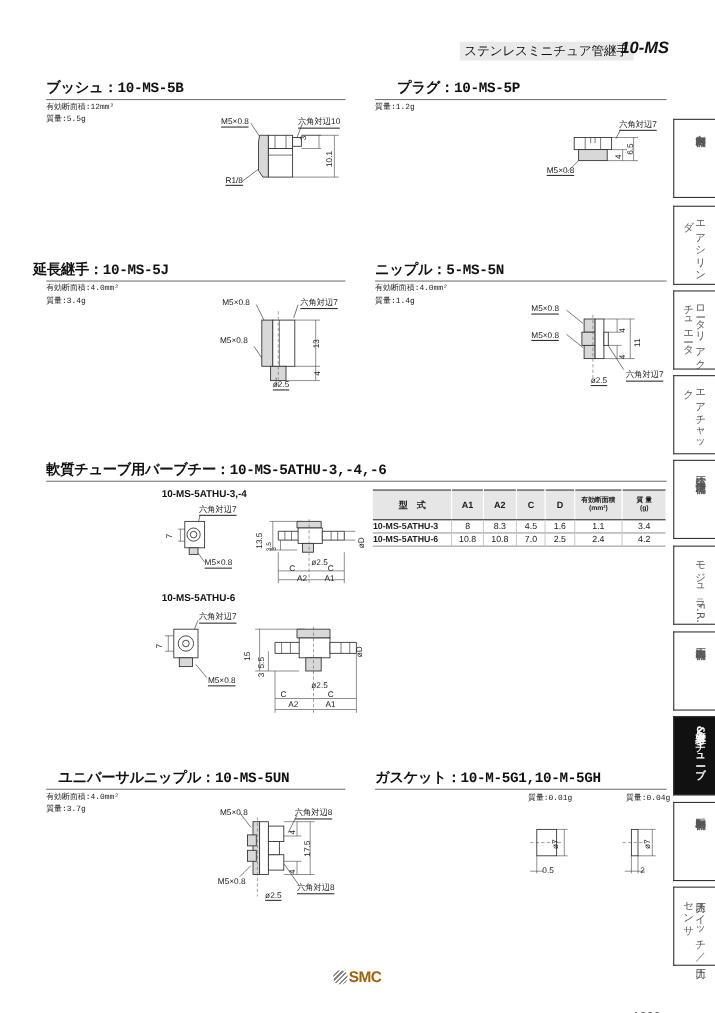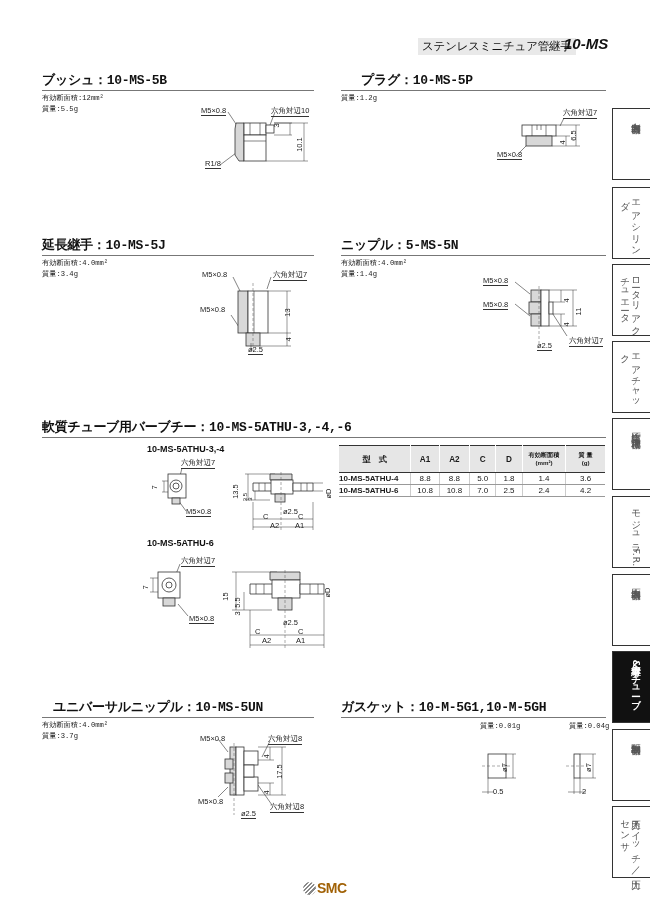--- a/index.html
+++ b/index.html
@@ -144,21 +144,21 @@
   <rect class="g" x="6" y="18" width="26" height="10"></rect>
   <line class="dim" x1="36" y1="7" x2="60" y2="7"></line>
   <line class="dim" x1="32" y1="28" x2="60" y2="28"></line>
   <line class="dim" x1="36" y1="18" x2="50" y2="18"></line>
   <line class="dim" x1="46" y1="18" x2="46" y2="28"></line>
   <line class="dim" x1="56" y1="7" x2="56" y2="28"></line>
 </svg>
 <div class="lbl" style="left:560px;top:138px;transform:rotate(-90deg);">4</div>
 <div class="lbl" style="left:568px;top:131px;transform:rotate(-90deg);">6.5</div>
 
-<div class="sec-title" style="left:42px;top:236px;text-align:right;">延長継手：10-MS-5J</div>
+<div class="sec-title" style="left:30px;top:236px;text-align:right;">延長継手：10-MS-5J</div>
 <div class="sec-rule" style="left:42px;top:255px;width:272px;"></div>
 <div class="spec" style="left:42px;top:258px;">
   <div>有効断面積:4.0mm²</div>
   <div>質量:3.4g</div>
 </div>
 <div class="lbl" style="left:202px;top:270px;">M5×0.8</div>
 <div class="lbl u" style="left:273px;top:270px;">六角対辺7</div>
 <div class="lbl" style="left:200px;top:305px;">M5×0.8</div>
 <svg class="drw" style="left:235px;top:285px;" width="80" height="70">
   <line class="ln" x1="-2" y1="-8" x2="6" y2="8"></line>
@@ -325,27 +325,27 @@
         <div>(mm²)</div>
       </th>
       <th class="small" style="width:40px;">
         <div>質 量</div>
         <div>(g)</div>
       </th>
     </tr>
   </thead>
   <tbody>
     <tr>
-      <td>10-MS-5ATHU-4</td>
-      <td>8.8</td>
-      <td>8.8</td>
-      <td>5.0</td>
-      <td>1.8</td>
-      <td>1.4</td>
-      <td>3.6</td>
+      <td>10-MS-5ATHU-3</td>
+      <td>8</td>
+      <td>8.3</td>
+      <td>4.5</td>
+      <td>1.6</td>
+      <td>1.1</td>
+      <td>3.4</td>
     </tr>
     <tr>
       <td>10-MS-5ATHU-6</td>
       <td>10.8</td>
       <td>10.8</td>
       <td>7.0</td>
       <td>2.5</td>
       <td>2.4</td>
       <td>4.2</td>
     </tr>

